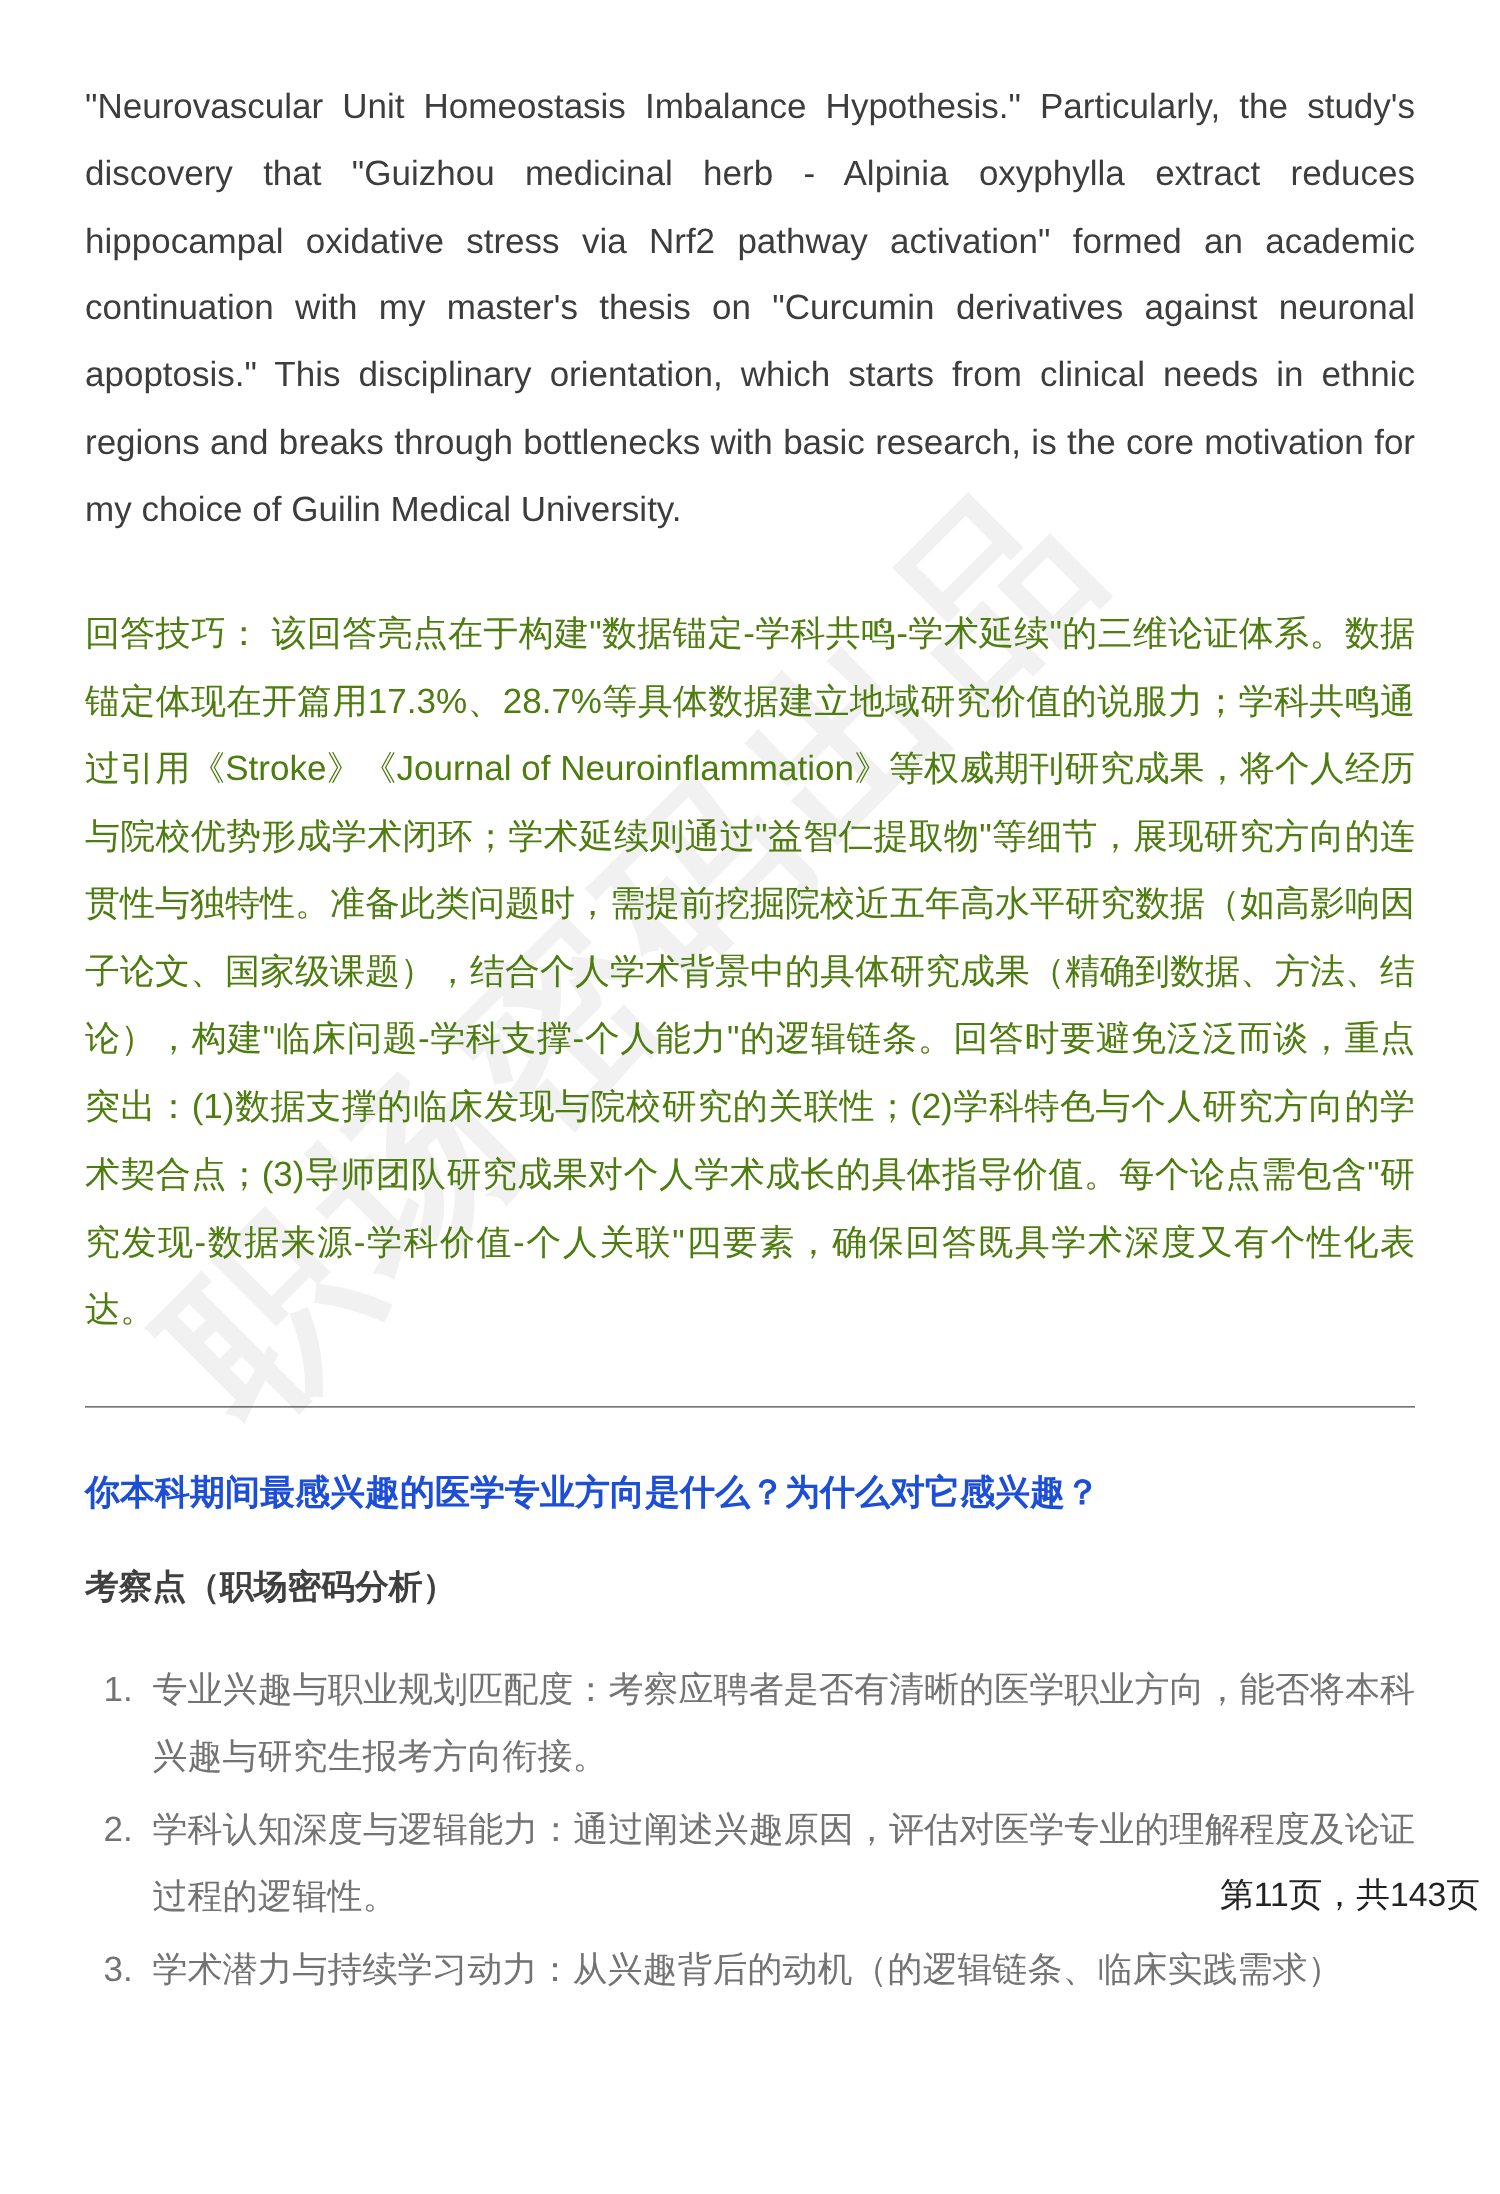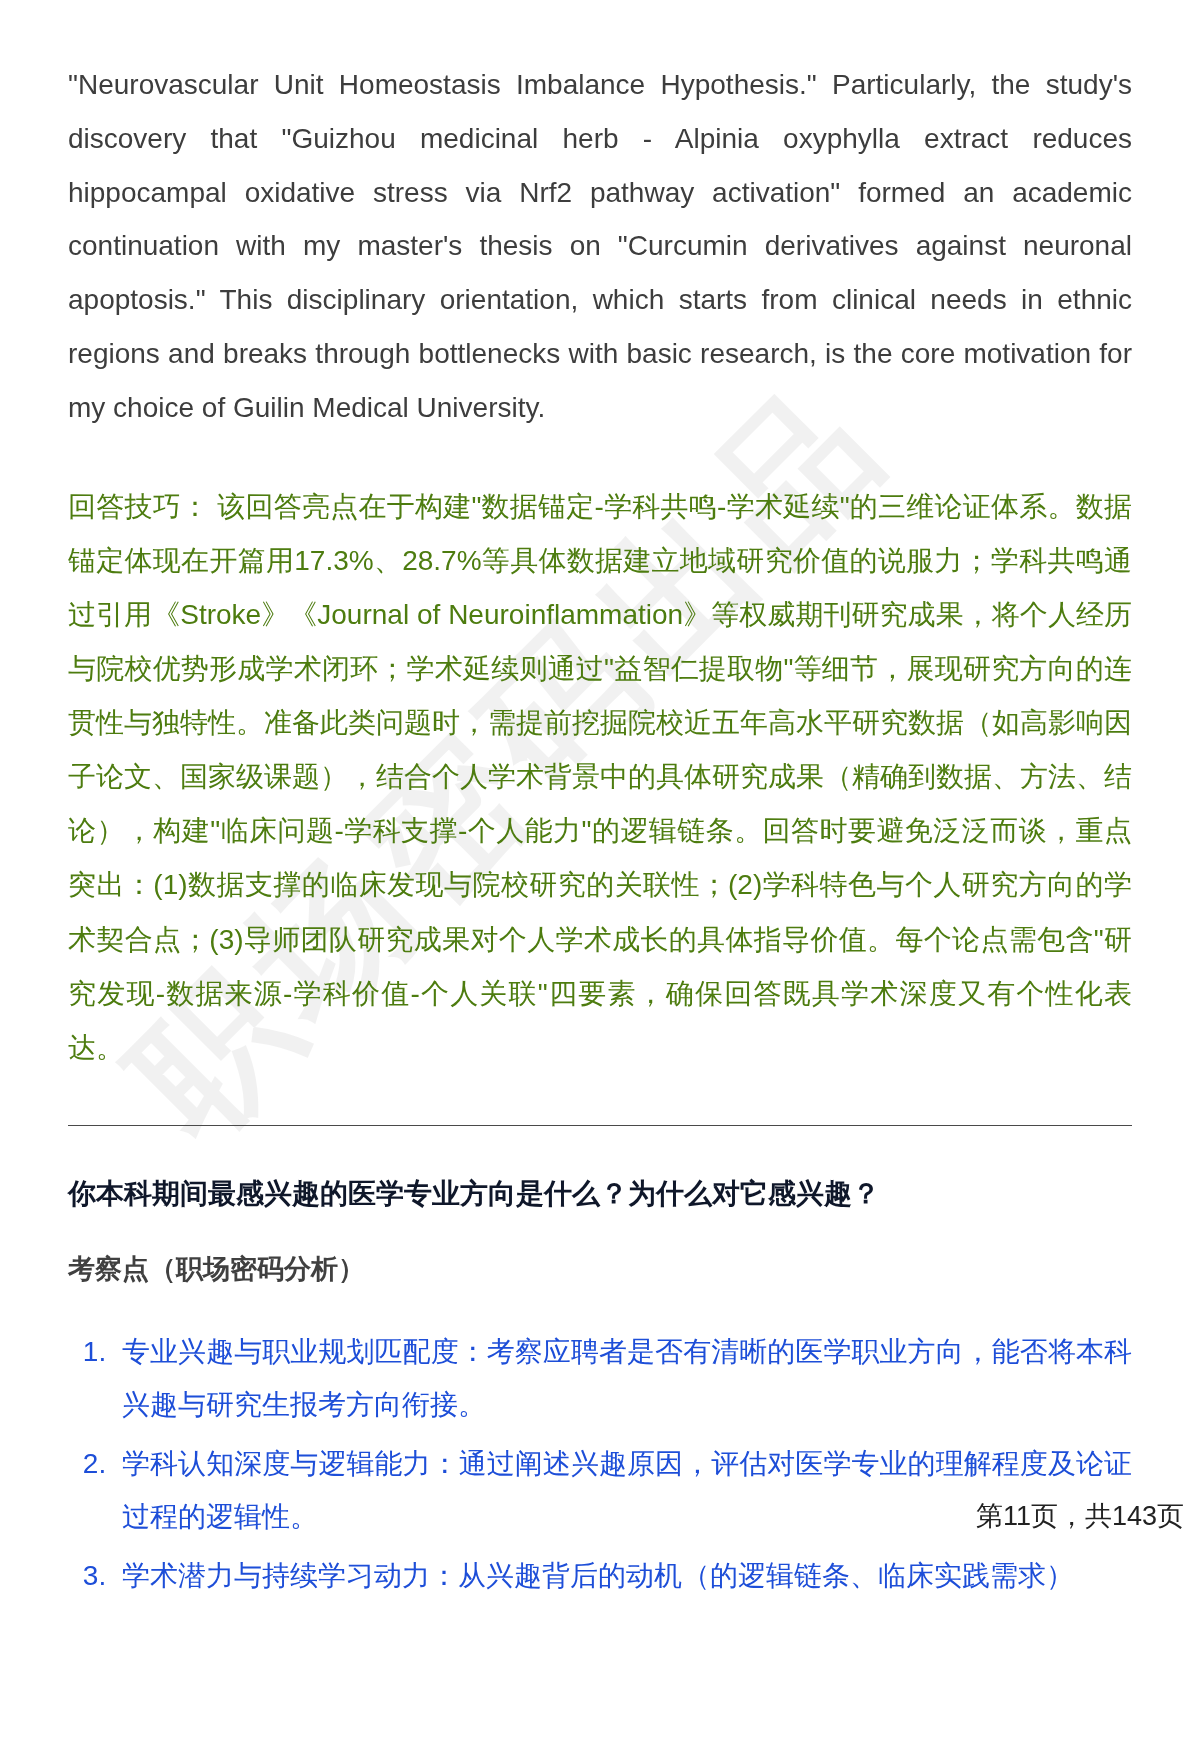--- a/index.html
+++ b/index.html
@@ -51,36 +51,36 @@
     text-align: justify;
   }
   .divider {
     border: none;
     border-top: 1px solid #4a4a4a;
     height: 0;
     margin: 50px 0 0 0;
   }
   .question-heading {
     margin: 48px 0 0 0;
-    color: #0f172a;
+    color: #1d4ed8;
     font-size: 28px;
     font-weight: bold;
     line-height: 1.4;
   }
   .section-heading {
     margin: 38px 0 0 0;
     color: #404040;
     font-size: 27px;
     font-weight: bold;
     line-height: 1.4;
   }
   .points-list {
     margin: 36px 0 0 0;
     padding: 0 0 0 46px;
-    color: #1d4ed8;
+    color: #737373;
     font-size: 28px;
     line-height: 1.9;
   }
   .points-list li {
     padding-left: 8px;
     margin-bottom: 6px;
     text-align: justify;
   }
   .page-footer {
     position: absolute;

